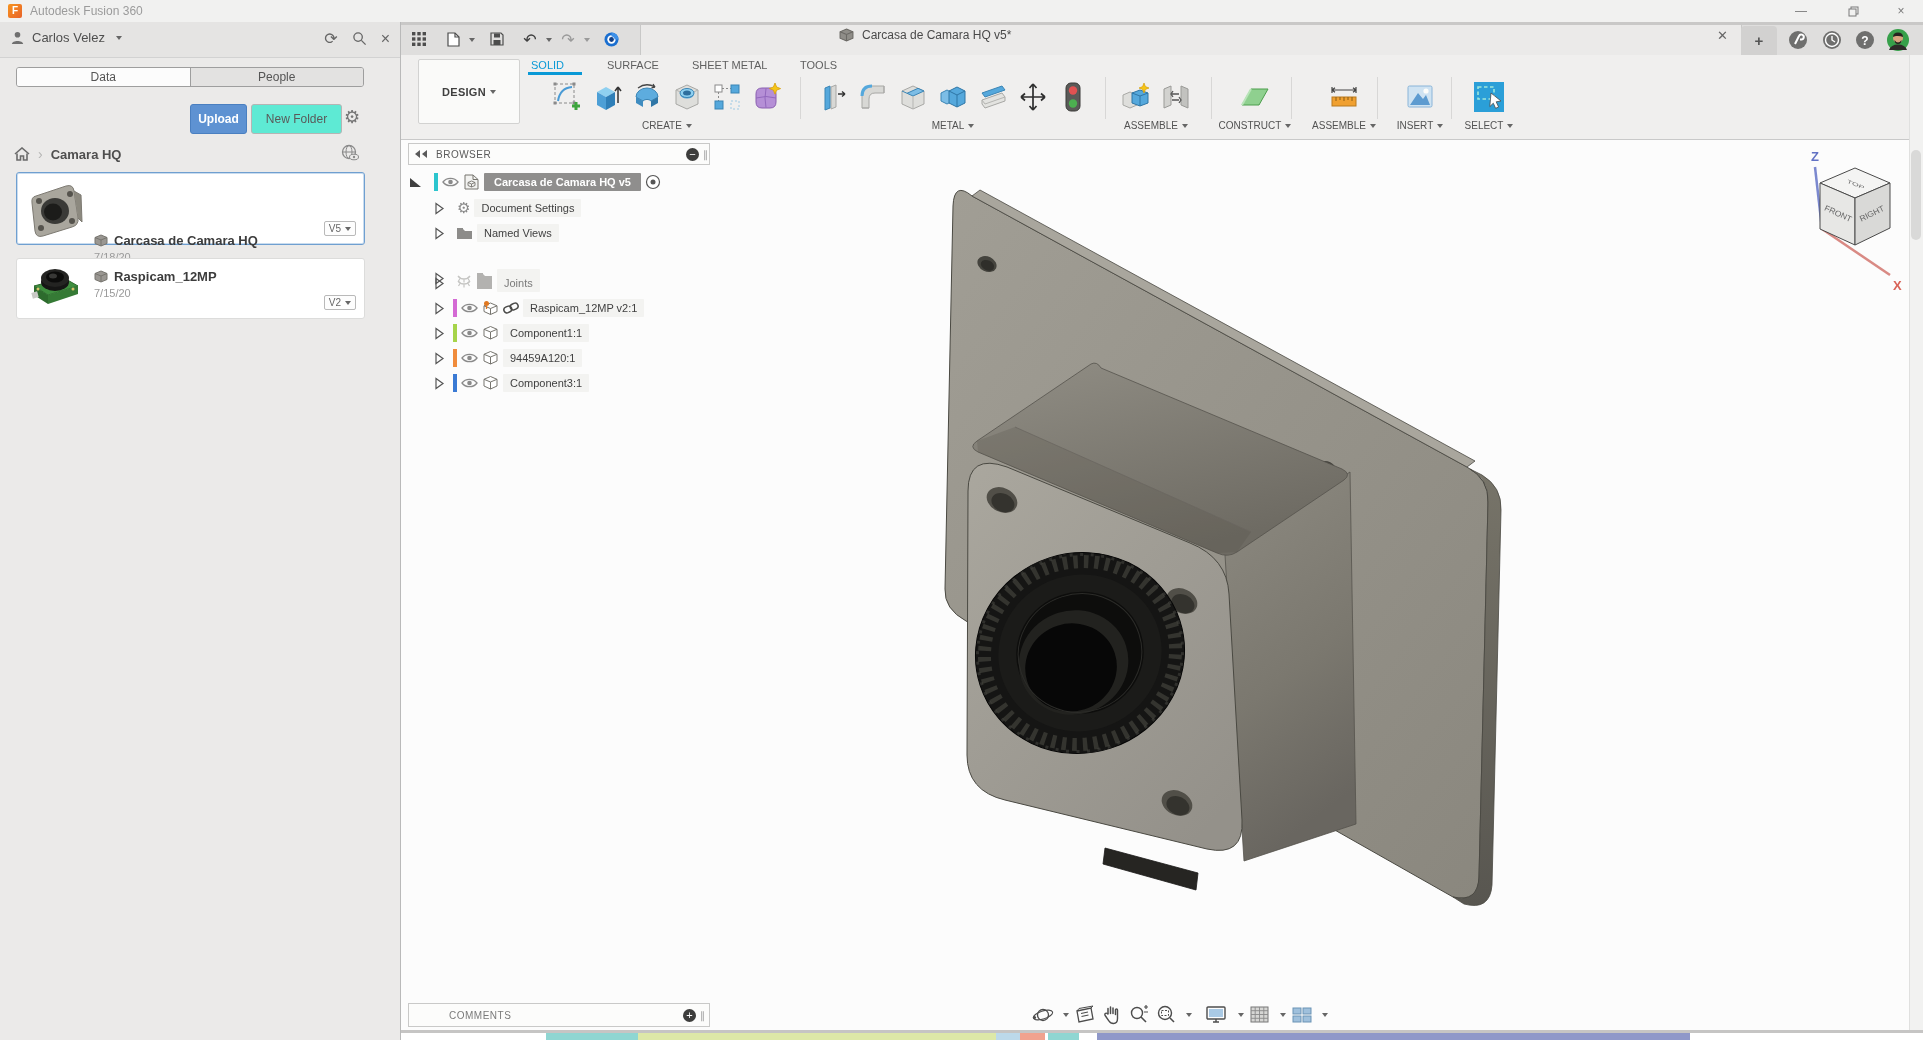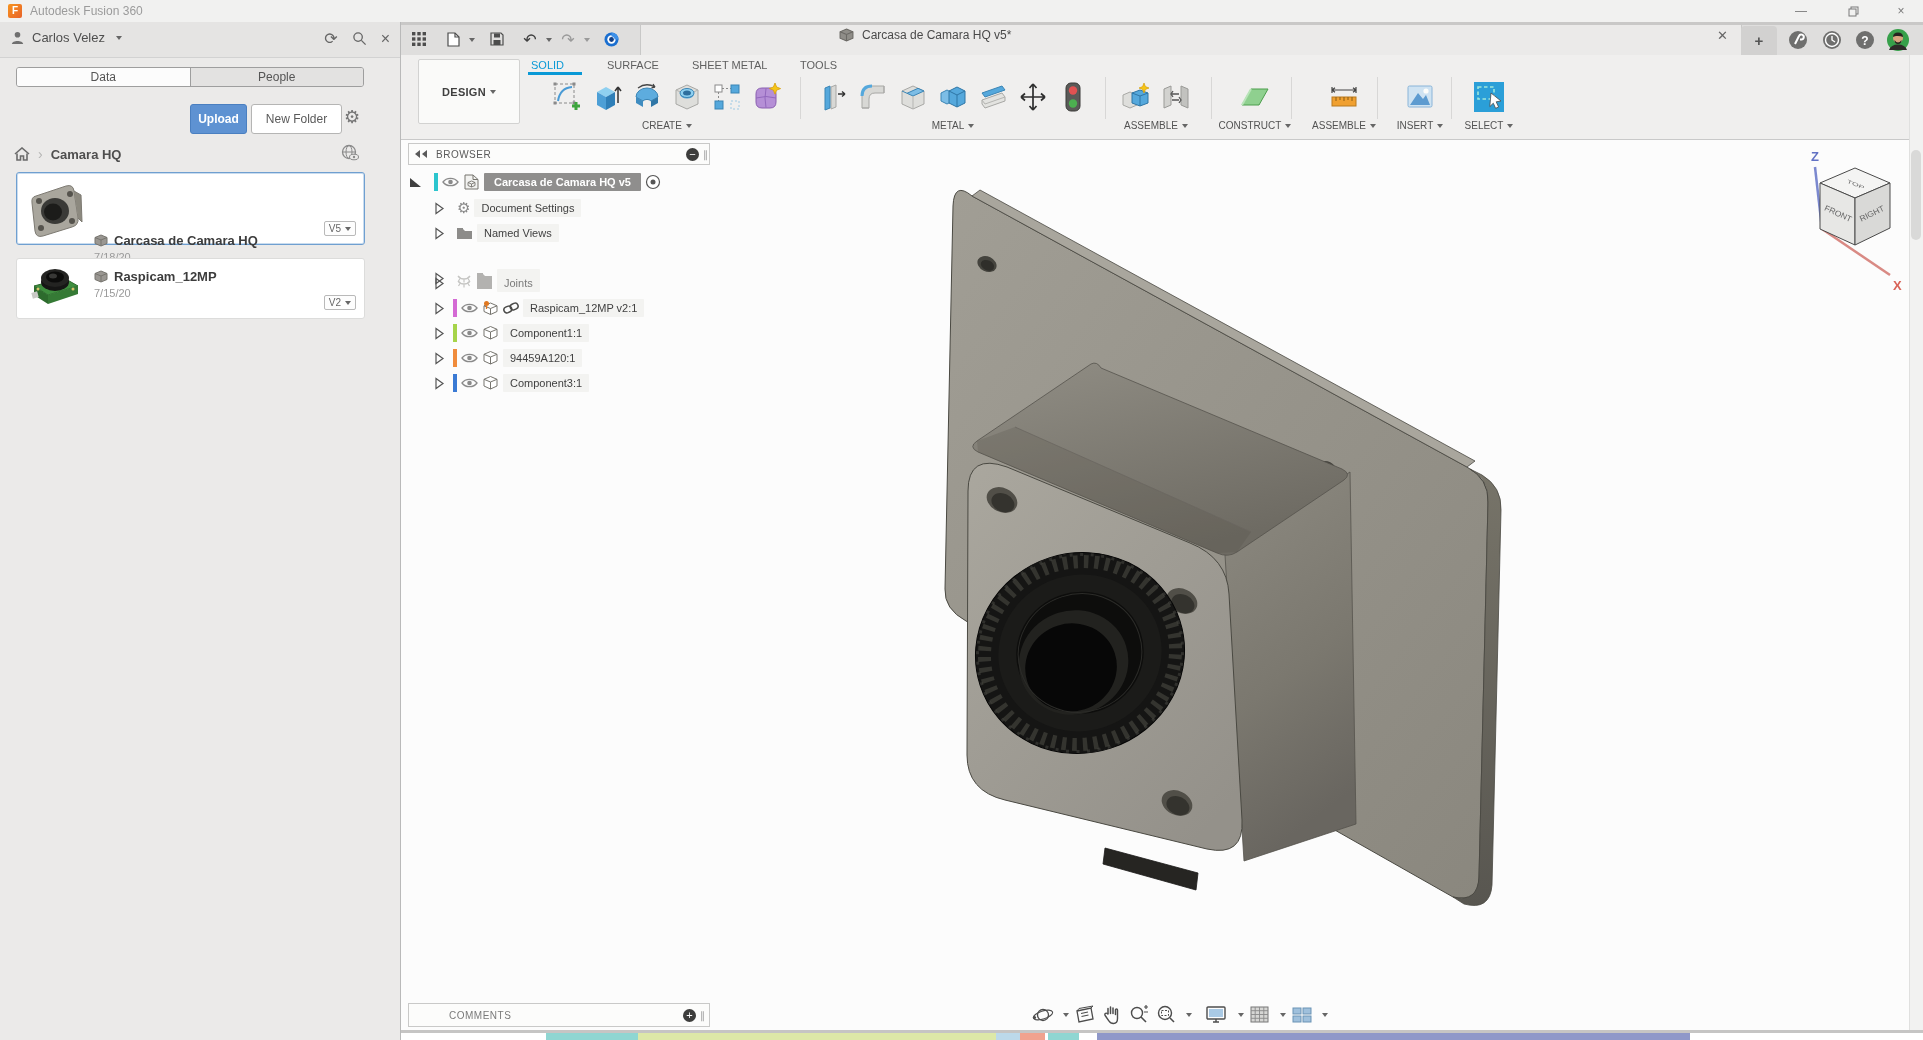--- a/index.html
+++ b/index.html
@@ -21,21 +21,21 @@
   .datapanel{left:0;top:22px;width:401px;height:1018px;background:#ebeae9;border-right:1px solid #b9b9b9;box-sizing:border-box;}
   .dp-header{left:0;top:0;width:400px;height:35px;background:#e5e4e3;border-bottom:1px solid #d2d2d2;}
   .dp-user{left:10px;top:8px;display:flex;align-items:center;gap:7px;font-size:13px;color:#4f4f4f;}
   .dp-hicons{right:10px;top:7px;display:flex;gap:14px;color:#666;font-size:16px;align-items:center;}
   .seg{left:16px;top:45px;width:348px;height:20px;border:1px solid #9e9e9e;border-radius:3px;display:flex;overflow:hidden;box-sizing:border-box;}
   .seg>div{flex:1;display:flex;align-items:center;justify-content:center;font-size:12px;color:#555;}
   .seg .on{background:#fcfcfc;}
   .seg .off{background:#e3e2e1;border-left:1px solid #9e9e9e;}
   .btn-upload{left:190px;top:82px;width:55px;height:28px;background:#5e92d2;border:1px solid #4a7fc0;border-radius:3px;
     color:#fff;font-size:12px;font-weight:bold;display:flex;align-items:center;justify-content:center;}
-  .btn-newfolder{left:251px;top:82px;width:89px;height:28px;background:#ffffff;border:1px solid #b5b5b4;border-radius:3px;
+  .btn-newfolder{left:251px;top:82px;width:89px;height:28px;background:#5eead4;border:1px solid #b5b5b4;border-radius:3px;
     color:#5a5a5a;font-size:12px;display:flex;align-items:center;justify-content:center;}
   .dp-gear{left:344px;top:86px;font-size:18px;color:#767676;line-height:18px;}
   .crumb{left:14px;top:124px;display:flex;align-items:center;gap:8px;font-size:13px;color:#4f4f4f;font-weight:bold;}
   .crumb .sep{color:#b5b5b4;font-weight:normal;font-size:14px;}
   .dp-globe{left:340px;top:122px;}
   .card{left:16px;width:349px;background:#ffffff;border:1px solid #dcdcdb;border-radius:3px;box-sizing:border-box;}
   .card.sel{border:1px solid #6f9fd0;box-shadow:0 0 0 1px #c9dcef inset;}
   .card1{top:150px;height:73px;}
   .card2{top:236px;height:61px;}
   .thumb{left:9px;top:5px;}

